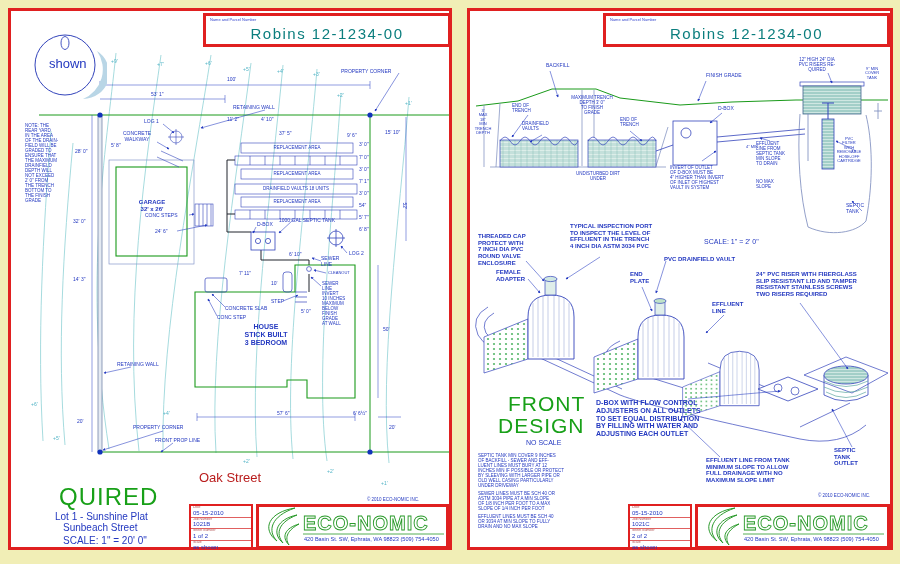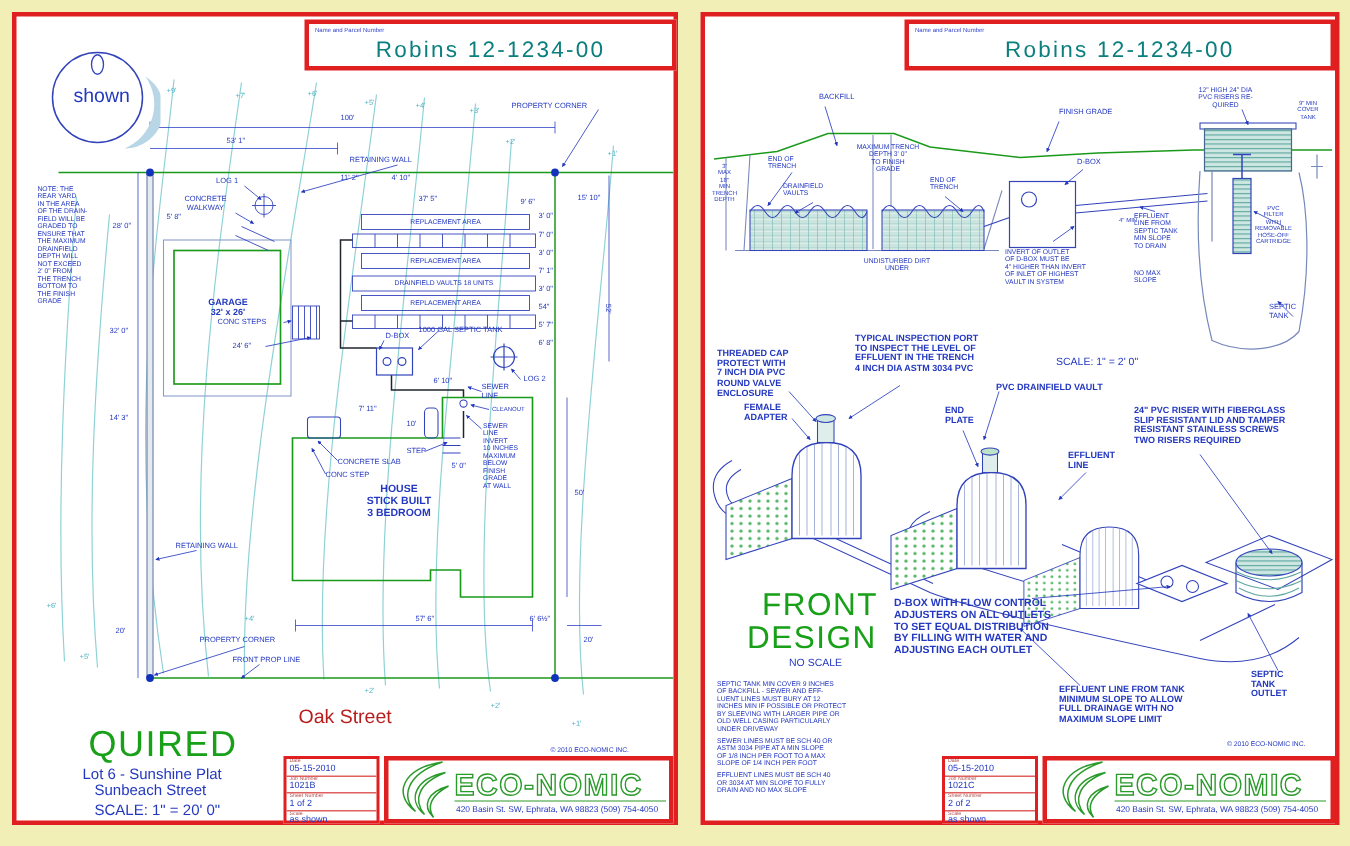--- a/index.html
+++ b/index.html
@@ -256,21 +256,21 @@
   <div class="lb t5" style="left:214px;top:295px">CONCRETE SLAB</div>
   <div class="lb t5" style="left:206px;top:304px">CONC STEP</div>
   <div class="lb t7 ctr b" style="left:210px;top:312px;width:90px">HOUSE
 STICK BUILT
 3 BEDROOM</div>
   <div class="lb t5" style="left:106px;top:351px">RETAINING WALL</div>
   <div class="lb t5" style="left:122px;top:414px">PROPERTY CORNER</div>
   <div class="lb t5" style="left:144px;top:427px">FRONT PROP LINE</div>
 
   <div class="lb hd" style="left:48px;top:474px">QUIRED</div>
-  <div class="lb" style="left:44px;top:500px;font-size:10px">Lot 6 - Sunshine Plat</div>
+  <div class="lb" style="left:44px;top:500px;font-size:10px">Lot 1 - Sunshine Plat</div>
   <div class="lb" style="left:52px;top:511px;font-size:10px">Sunbeach Street</div>
   <div class="lb" style="left:52px;top:524px;font-size:10px">SCALE: 1" = 20' 0"</div>
   <div class="lb street" style="left:188px;top:460px">Oak Street</div>
   <div class="lb t45" style="left:356px;top:486px">© 2010 ECO-NOMIC INC.</div>
 
   <div class="tb" style="left:178px;top:493px;width:64px;height:45px">
     <div class="tbrow">
       <div class="tbl">Date</div>
       <div class="tbv">05-15-2010</div>
     </div>

